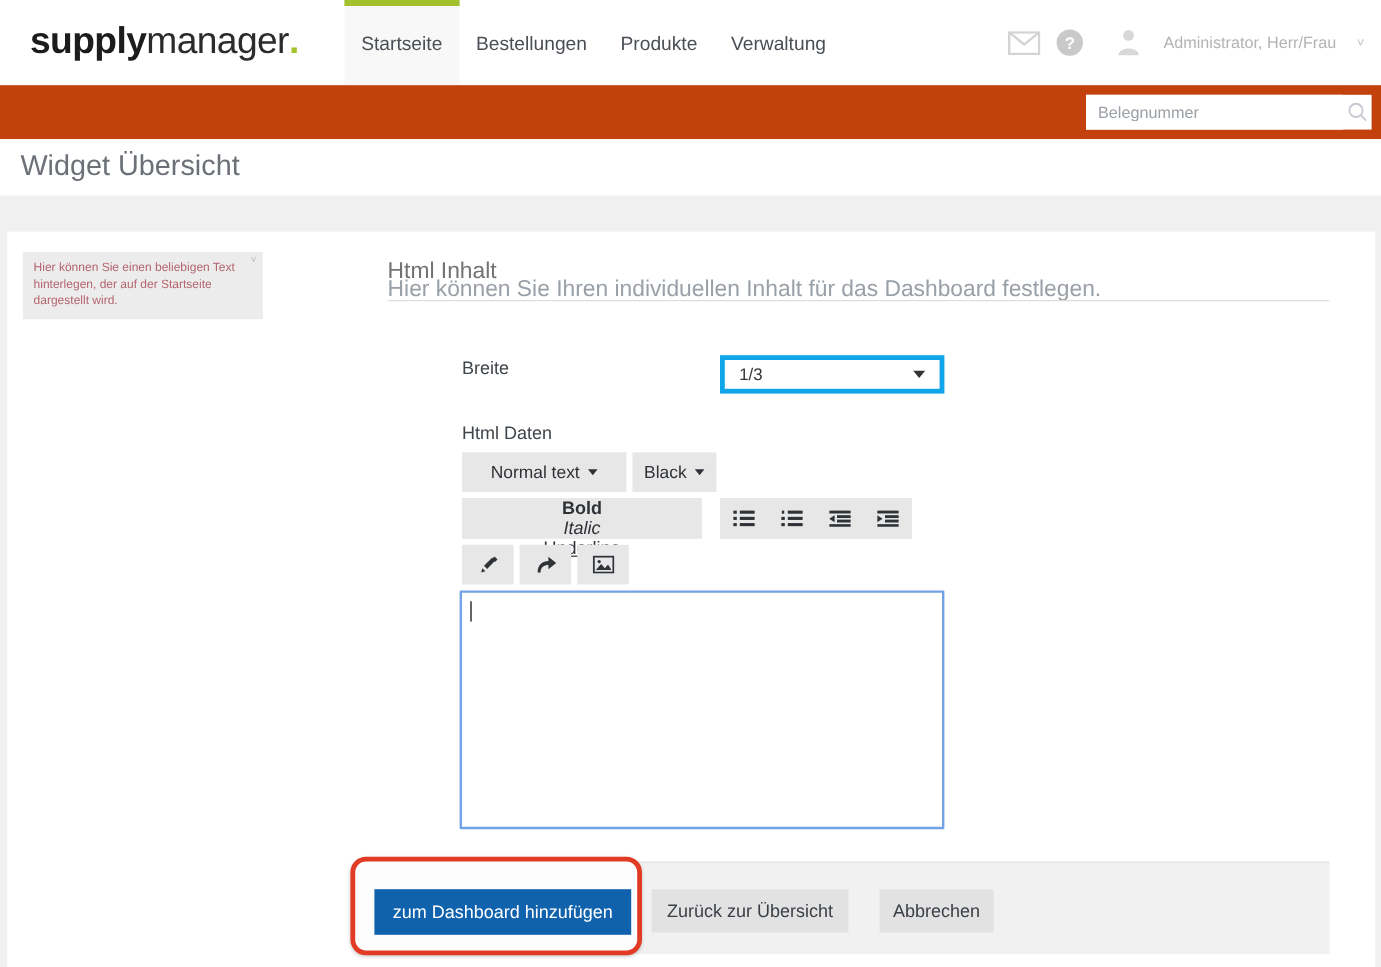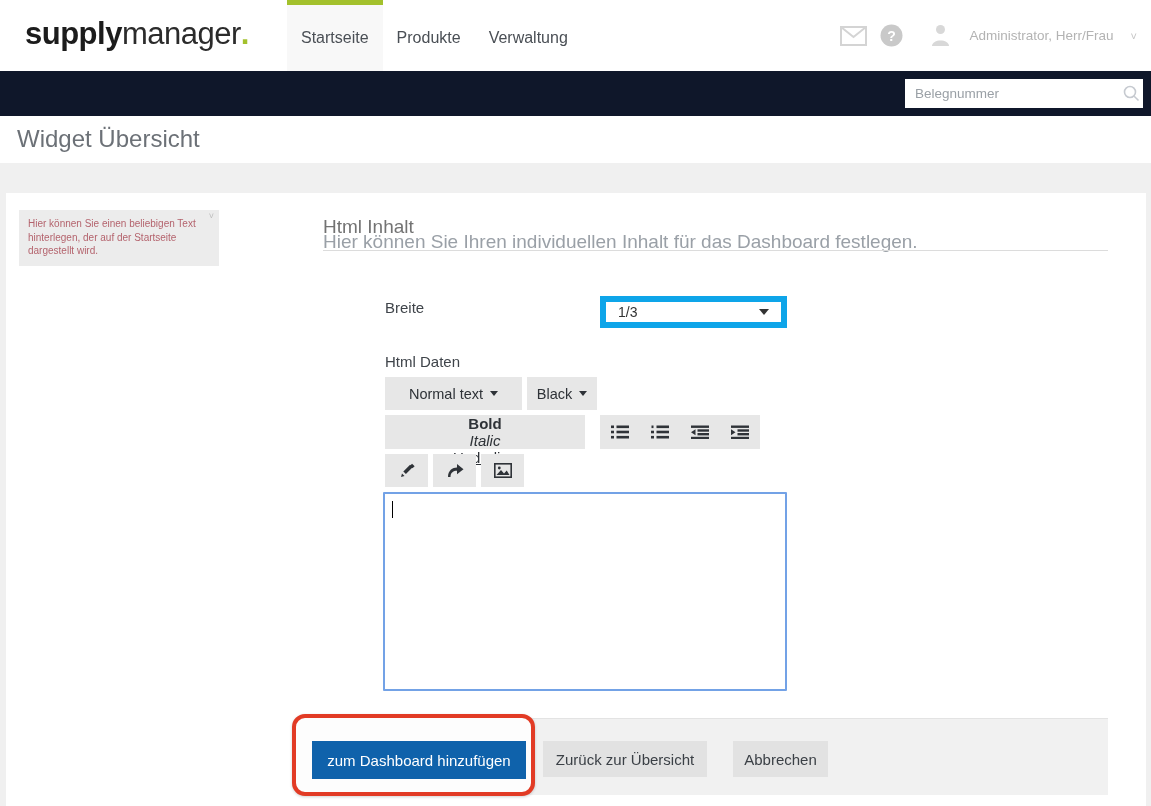--- a/index.html
+++ b/index.html
@@ -17,21 +17,21 @@
   .nav { position:absolute; left:287px; top:0; height:71px; display:flex; }
   .nav-tab { height:71px; display:flex; align-items:center; padding:0 14px; font-size:16px; color:#4a4f55; cursor:pointer; border-top:5px solid transparent; }
   .nav-tab.active { background:#f8f8f8; border-top:5px solid var(--brand-green); }
 
   .header-right { position:absolute; right:14px; top:0; height:71px; display:flex; align-items:center; gap:13px; }
   .hicon { display:flex; align-items:center; justify-content:center; cursor:pointer; }
   .user-name { font-size:13.5px; color:#b3b3b3; margin-left:6px; white-space:nowrap; }
   .user-chevron { color:#c4c4c4; font-size:11px; margin-left:4px; }
 
   
-  .blackbar { position:absolute; left:0; top:71px; width:1151px; height:45px; background:#0f172a; }
+  .blackbar { position:absolute; left:0; top:71px; width:1151px; height:45px; background:#c2410c; }
   .search-box { position:absolute; right:8px; top:8px; width:238px; height:29px; background:#fff; display:flex; align-items:center; }
   .search-box input { flex:1; border:none; outline:none; height:100%; padding:0 6px 0 10px; font-size:13.5px; color:#555; font-family:"Liberation Sans", sans-serif; }
   .search-box input::placeholder { color:#9aa0a6; }
   .search-glass { width:24px; display:flex; align-items:center; justify-content:center; cursor:pointer; }
 
   
   .title-band { position:absolute; left:0; top:116px; width:1151px; height:47px; background:#fff; }
   .page-title { position:absolute; left:17px; top:9px; font-size:24px; font-weight:400; color:#6c7177; }
 
   
@@ -42,21 +42,21 @@
   .widget-box .corner { position:absolute; right:5px; top:1px; color:#bdbdbd; font-size:9px; }
 
   .form-title { position:absolute; left:317px; top:11px; font-size:19px; font-weight:400; color:#737373;margin-top:12px; }
   .form-subtitle { position:absolute; left:317px; top:38px; font-size:19px; color:#9aa0a7; }
   .form-hr { position:absolute; left:317px; top:57px; width:785px; border-bottom:1px solid #dcdcdc; }
 
   .lbl { position:absolute; font-size:15px; color:#3f444a; }
   .lbl-breite { left:379px; top:106px; }
   .lbl-htmldaten { left:379px; top:160px; }
 
-  .select { position:absolute; left:594px; top:103px; width:187px; height:32px; background:#fff; border:6px solid #0ea5e9; display:flex; align-items:center; padding:0 12px; font-size:14px; color:#333; cursor:pointer; }
+  .select { position:absolute; left:594px; top:103px; width:187px; height:32px; background:#fff; border:4px solid #0ea5e9; display:flex; align-items:center; padding:0 12px; font-size:14px; color:#333; cursor:pointer; }
   .select .caret { margin-left:auto; width:0; height:0; border-left:5px solid transparent; border-right:5px solid transparent; border-top:6px solid #333; }
 
   .tb-btn { position:absolute; height:33px; background:#e7e7e7; display:flex; align-items:center; justify-content:center; gap:7px; font-size:14.5px; color:#2e3237; cursor:pointer; }
   .tb-caret { width:0; height:0; border-left:4px solid transparent; border-right:4px solid transparent; border-top:5px solid #2e3237; }
   #btn-style { left:379px; top:184px; width:137px; }
   #btn-color { left:521px; top:184px; width:70px; }
 
   .tb-group { position:absolute; top:222px; height:34px; background:#e7e7e7; display:flex; align-items:center; }
   #group-format { left:379px; width:200px; padding:0 14px; justify-content:space-between;flex-direction:column; }
   #group-format span { font-size:15px; color:#2e3237; cursor:pointer; }
@@ -90,20 +90,23 @@
 <div id="stage">
 
   <div class="header">
     <div class="logo"><span class="bold">supply</span><span class="light">manager</span><span class="dot">.</span></div>
 
     <div class="nav">
       <div class="nav-tab active">
           <span>Startseite</span>
         </div>
       <div class="nav-tab">
+          <span>Bestellungen</span>
+        </div>
+      <div class="nav-tab">
           <span>Produkte</span>
         </div>
       <div class="nav-tab">
           <span>Verwaltung</span>
         </div>
     </div>
 
     <div class="header-right">
       <span class="hicon">
         <svg width="27" height="20" viewBox="0 0 27 20">

